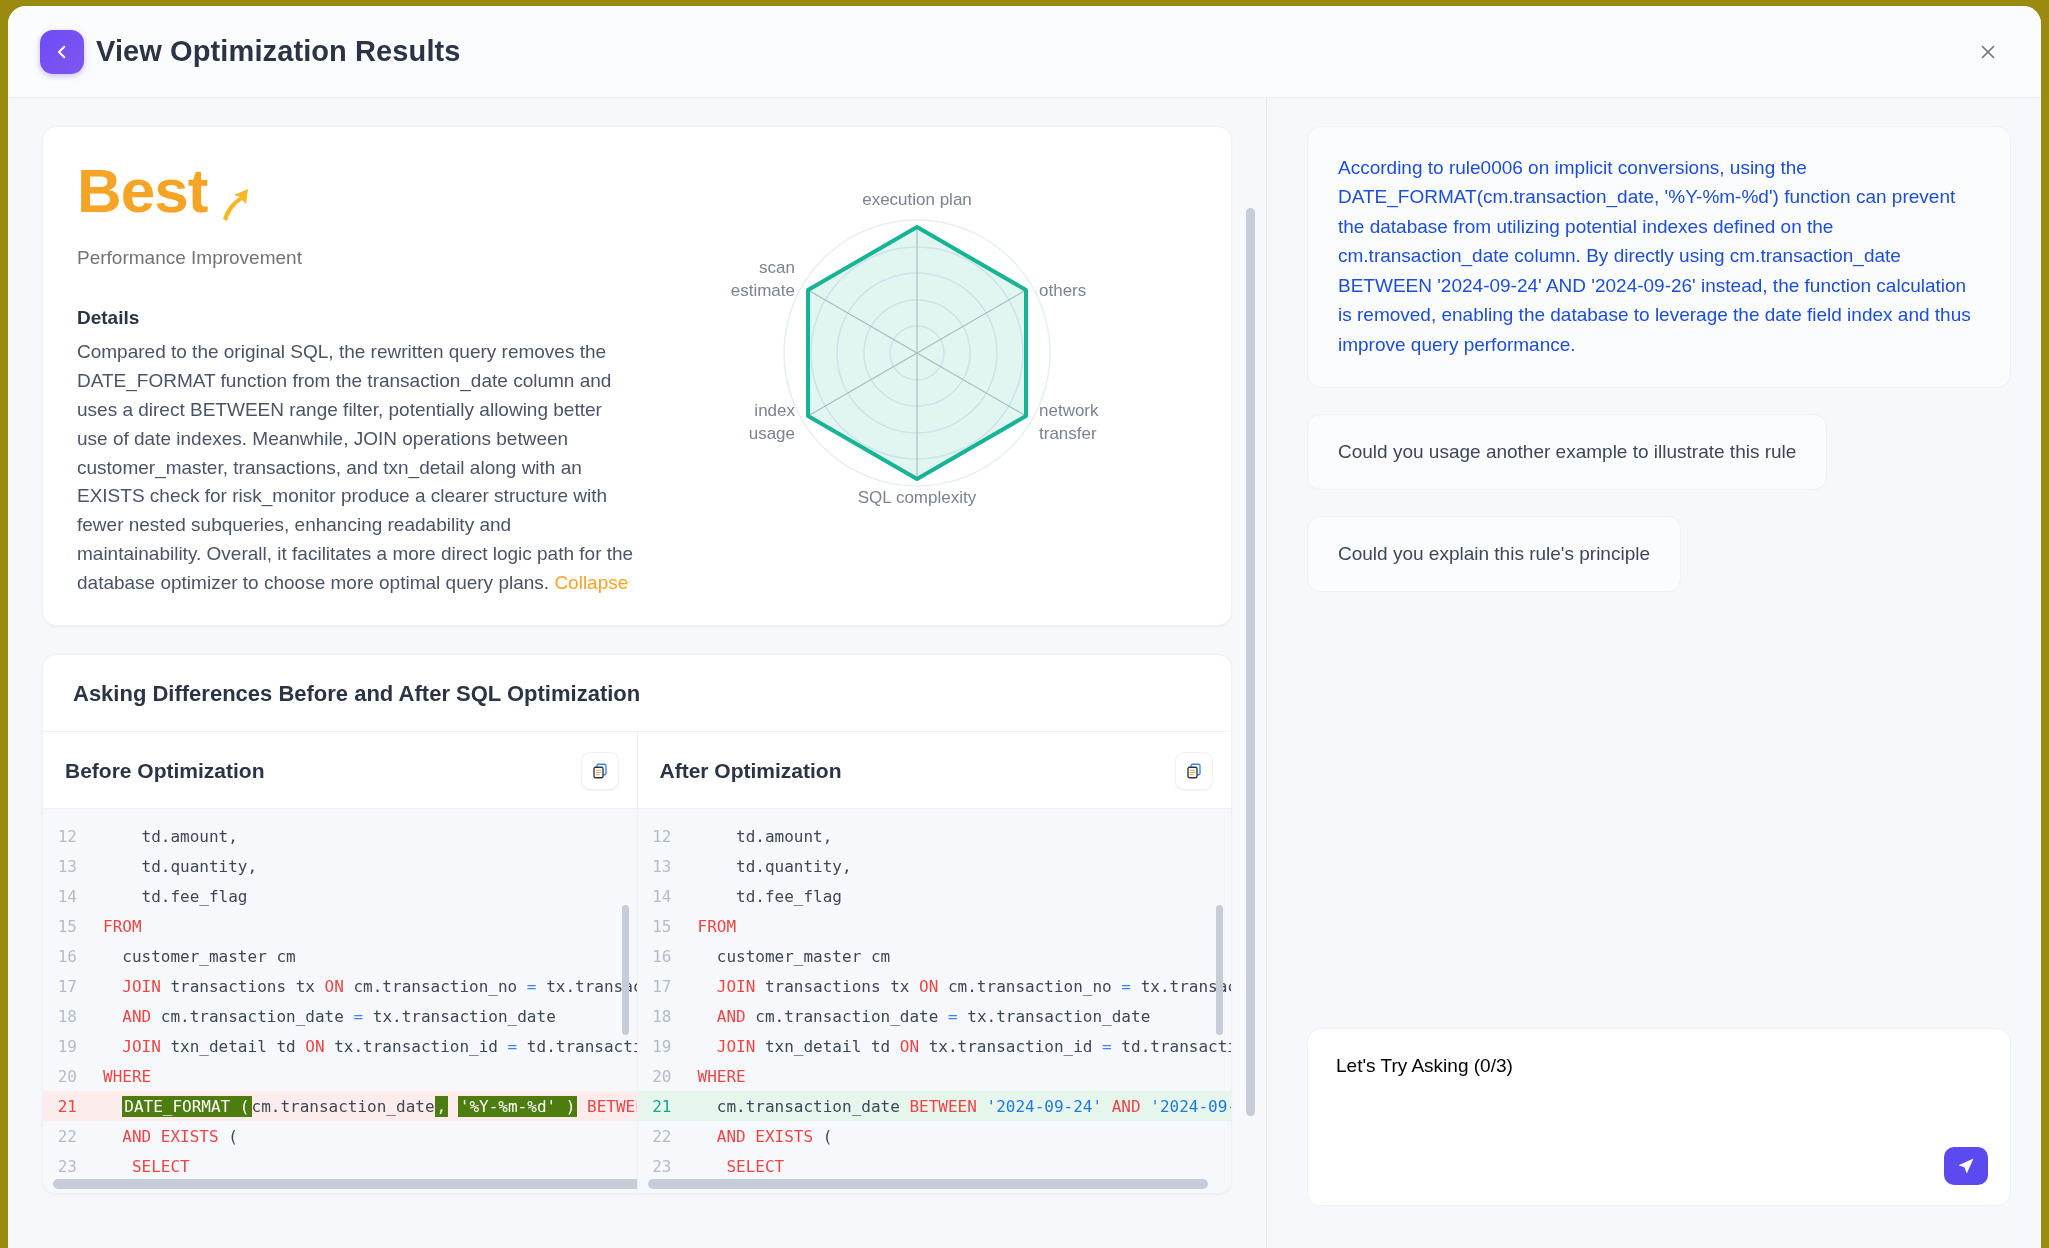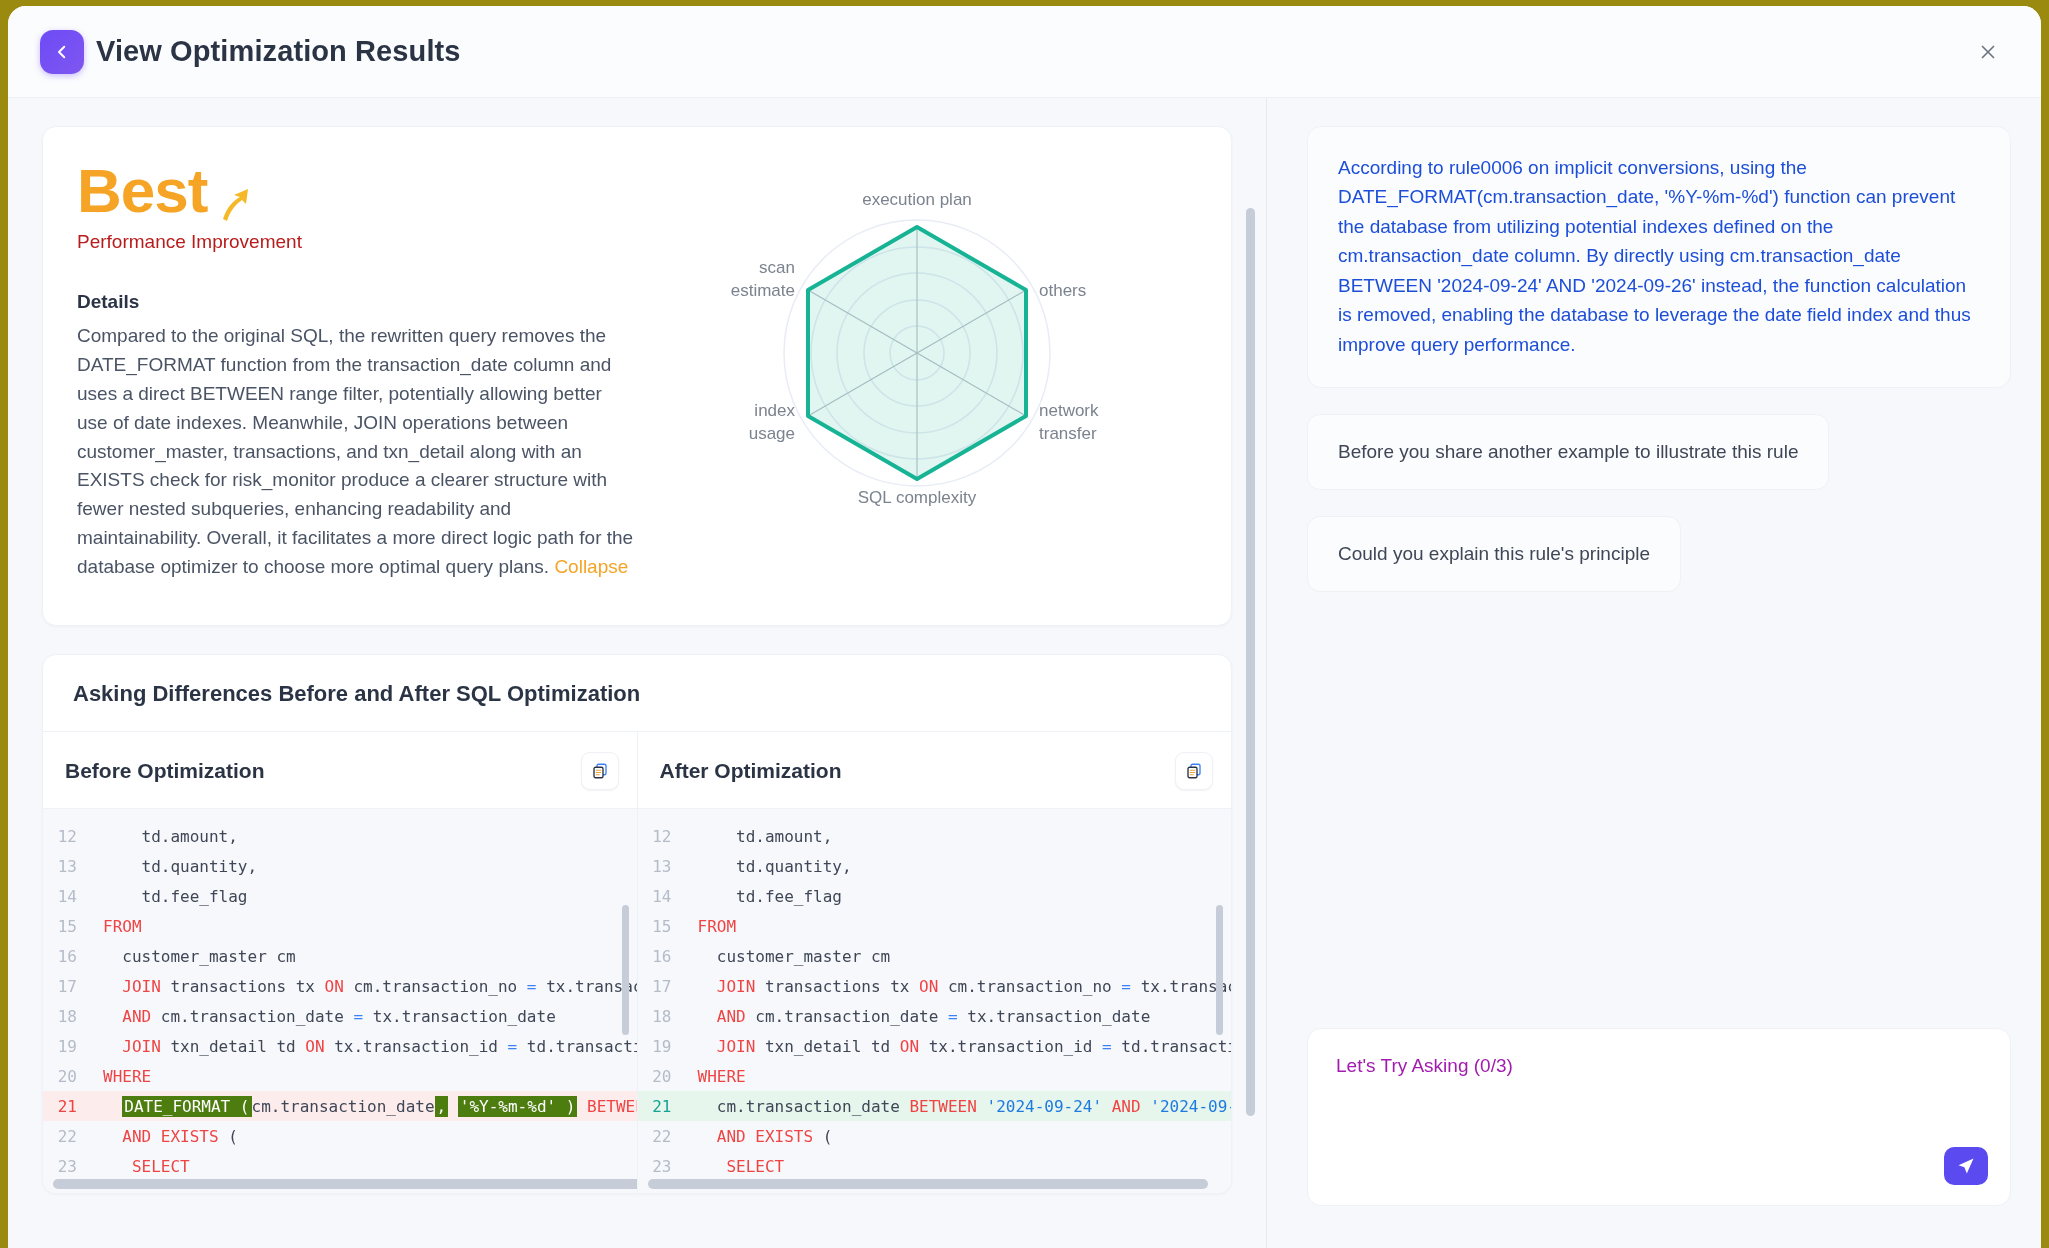--- a/index.html
+++ b/index.html
@@ -91,22 +91,22 @@
     position: relative;
   }
   .summary-left { width: 560px; flex: none; }
   .best-row { display: flex; align-items: center; }
   .best-word {
     font-size: 62px; font-weight: 700; line-height: 1;
     color: #f5a425; letter-spacing: -1px;
   }
   .best-arrow { margin-left: 10px; margin-top: 26px; }
   .subtitle {
-    margin-top: 8px;
-    font-size: 19px; color: #b91c1c;
+    margin-top: 24px;
+    font-size: 19px; color: #737373;
   }
   .details-h {
     margin-top: 38px;
     font-size: 19px; font-weight: 700; color: #2b3445;
   }
   .details-p {
     margin-top: 9px;
     font-size: 19px; line-height: 1.52; color: #4a5465;
   }
   .collapse-link { color: #f5a425; cursor: pointer; }
@@ -199,21 +199,21 @@
   }
   .composer {
     position: absolute;
     left: 40px; right: 30px; bottom: 42px;
     height: 178px;
     background: #ffffff;
     border: 1px solid #eef1f5;
     border-radius: 14px;
     padding: 26px 28px;
   }
-  .composer-ph { font-size: 19px; color: #a21caf; }
+  .composer-ph { font-size: 19px; color: #000000; }
   .send-btn {
     position: absolute; right: 22px; bottom: 20px;
     width: 44px; height: 38px; border-radius: 10px;
     background: #5b4af0;
     display: flex; align-items: center; justify-content: center;
     cursor: pointer;
   }
 </style>
 </head>
 <body>
@@ -348,21 +348,21 @@
       </div>
     </div>
 
     <div class="v-split">
       <div class="v-scroll-track"></div>
     </div>
 
     <div class="right-pane">
       <div class="answer">According to rule0006 on implicit conversions, using the DATE_FORMAT(cm.transaction_date, '%Y-%m-%d') function can prevent the database from utilizing potential indexes defined on the cm.transaction_date column. By directly using cm.transaction_date BETWEEN '2024-09-24' AND '2024-09-26' instead, the function calculation is removed, enabling the database to leverage the date field index and thus improve query performance.</div>
 
-      <div class="chip">Before you share another example to illustrate this rule</div>
+      <div class="chip">Could you usage another example to illustrate this rule</div>
       <div class="chip">Could you explain this rule's principle</div>
 
       <div class="composer">
         <div class="composer-ph">Let's Try Asking (0/3)</div>
         <div class="send-btn">
           <svg width="20" height="20" viewBox="0 0 24 24">
             <path d="M21 3 L3 11 L10 13.5 L13 21 Z" fill="#fff"></path>
           </svg>
         </div>
       </div>

